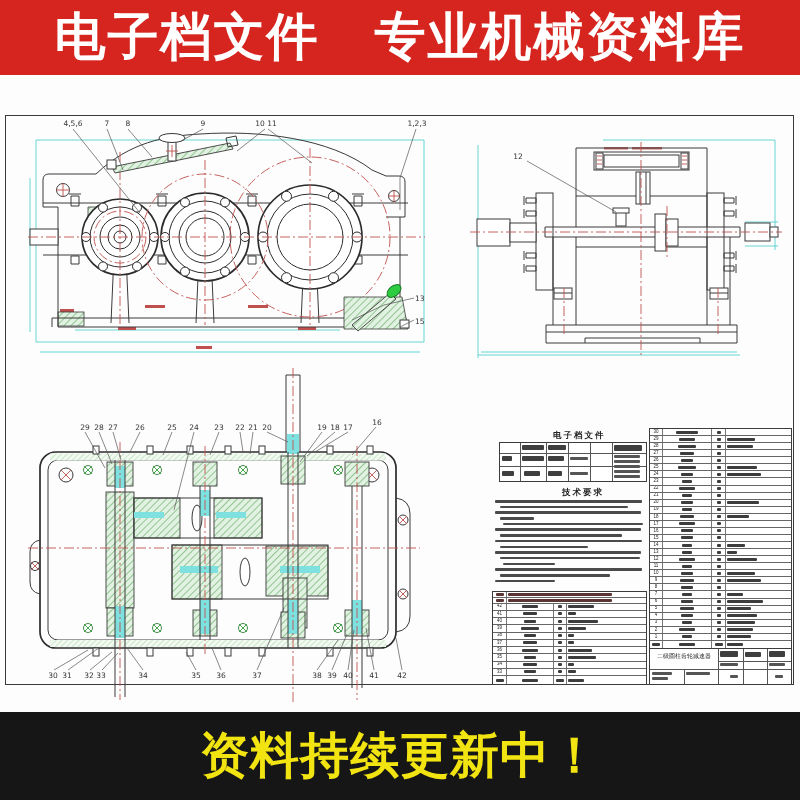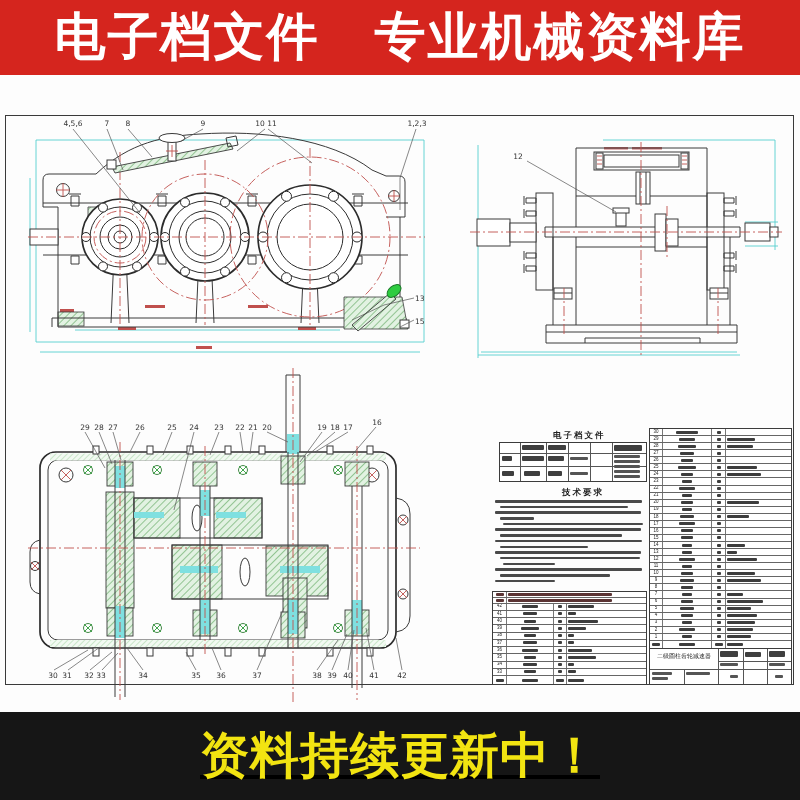--- a/index.html
+++ b/index.html
@@ -1,20 +1,20 @@
 <!DOCTYPE html>
 <html><head>
 <meta charset="utf-8">
 <style>
   html,body{margin:0;padding:0;background:#fff;}
   #page{position:relative;width:800px;height:800px;overflow:hidden;background:#fdfdfd;font-family:"Liberation Sans",sans-serif;}
   
   #topbanner{position:absolute;left:0;top:0;width:800px;height:75px;background:#d5251e;display:flex;align-items:center;justify-content:center;gap:55px;}
   #topbanner span{color:#fff;font-size:51px;font-weight:bold;letter-spacing:2px;white-space:nowrap;}
-  #bottombanner{position:absolute;left:0;top:712px;width:800px;height:88px;background:#161616;display:flex;align-items:center;justify-content:center;gap:32px;text-decoration:underline;}
+  #bottombanner{position:absolute;left:0;top:712px;width:800px;height:88px;background:#161616;display:flex;align-items:center;justify-content:center;gap:32px;}
   #bottombanner span{color:#f2e411;font-size:49px;font-weight:bold;letter-spacing:1px;white-space:nowrap;}
   
   #sheet{position:absolute;left:5px;top:115px;width:787px;height:568px;border:1.5px solid #3a3a3a;background:transparent;}
   #cad{position:absolute;left:0;top:0;width:800px;height:800px;}
   svg text{font-family:"DejaVu Sans",sans-serif;font-size:7.5px;fill:#333;}
   .k{stroke:#3a3a3a;fill:none;stroke-width:1;}
   .k2{stroke:#2c2c2c;fill:none;stroke-width:1.7;}
   .kw{stroke:#3a3a3a;fill:#fff;stroke-width:1;}
   .r{stroke:#c0504d;fill:none;stroke-width:0.9;stroke-dasharray:10 3 2 3;}
   .r2{stroke:#c0504d;fill:none;stroke-width:0.9;}

